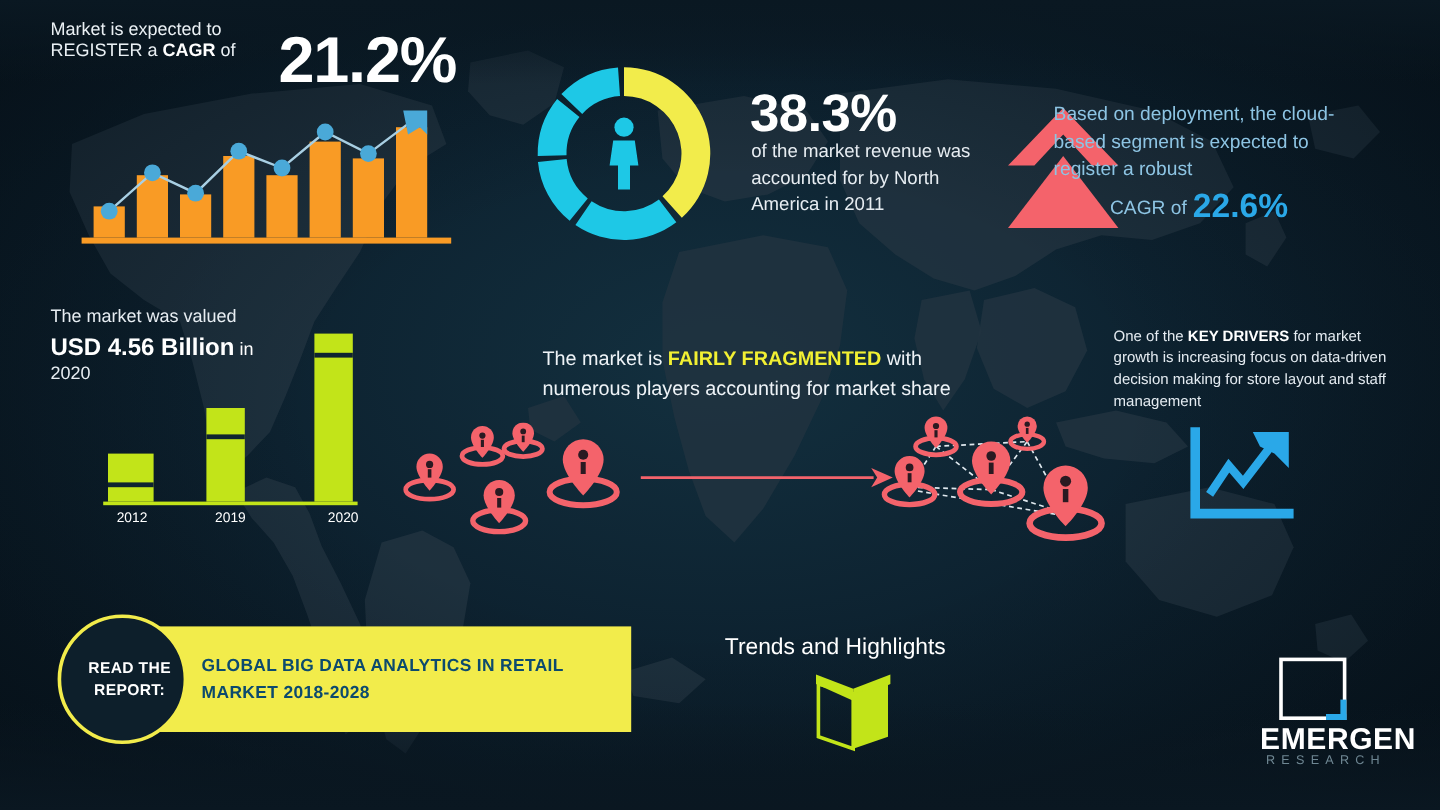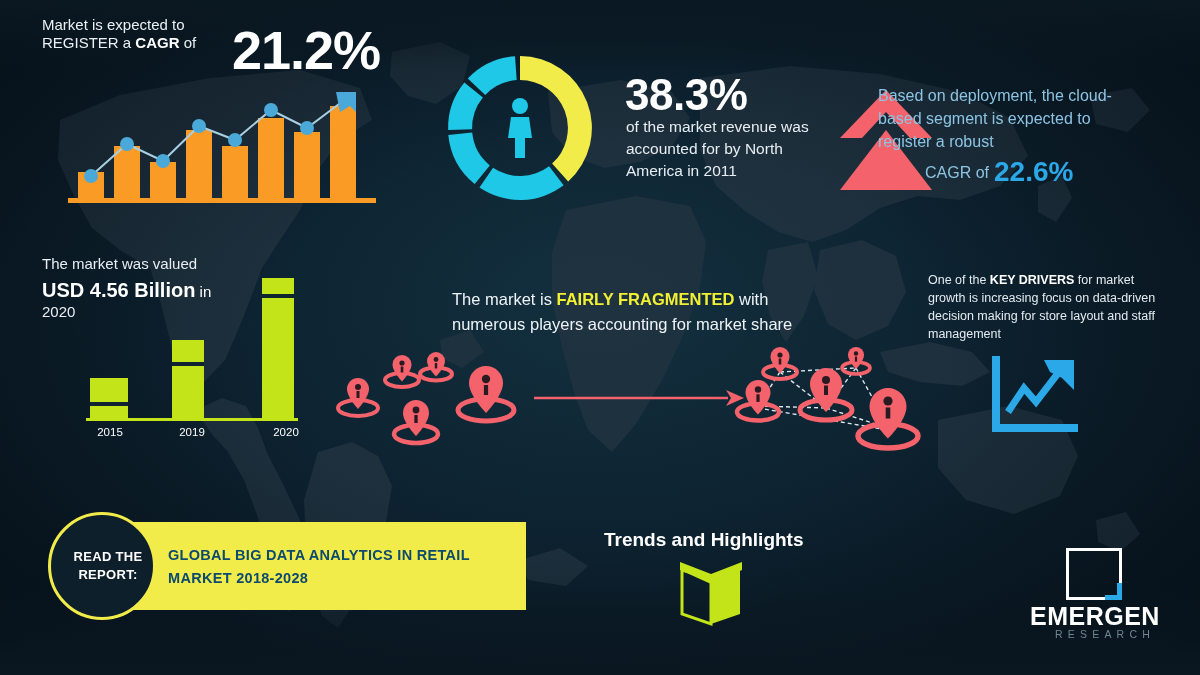--- a/index.html
+++ b/index.html
@@ -78,29 +78,29 @@
 
   
   #report-banner{position:absolute;left:98px;top:522px;width:428px;height:88px;background:#f2ec4b;}
   #report-title{position:absolute;left:70px;top:22px;width:340px;font-size:14.5px;
       font-weight:bold;color:#0c4a6e;line-height:1.6;letter-spacing:.3px;}
   #report-circle{position:absolute;left:48px;top:512px;width:108px;height:108px;border-radius:50%;
       border:3px solid #f2ec4b;background:#0d1f2b;display:flex;align-items:center;justify-content:center;}
   #report-circle span{font-size:13px;font-weight:bold;color:#ffffff;text-align:center;line-height:1.35;letter-spacing:.3px;padding-left:12px;}
 
   
-  #trends-title{left:604px;top:528px;font-size:19px;font-weight:bold;color:#ffffff;}
+  #trends-title{left:604px;top:528px;font-size:19px;font-weight:normal;color:#ffffff;}
   #book-icon{position:absolute;left:672px;top:558px;width:78px;height:70px;}
 
   
   #logo{position:absolute;left:1030px;top:548px;width:150px;height:96px;}
   #logo-mark{position:absolute;left:36px;top:0;width:56px;height:52px;border:3px solid #ffffff;}
   #logo-mark .corner{position:absolute;right:-3px;bottom:-3px;width:17px;height:5px;background:#2aa8e8;}
   #logo-mark .corner2{position:absolute;right:-3px;bottom:-3px;width:5px;height:17px;background:#2aa8e8;}
-  #logo-name{position:absolute;left:0;top:54px;width:150px;text-align:left;
+  #logo-name{position:absolute;left:0;top:54px;width:150px;text-align:right;
      font-size:25px;font-weight:bold;color:#ffffff;letter-spacing:.5px;}
   #logo-sub{position:absolute;left:0;top:80px;width:150px;text-align:center;
      font-size:10.5px;color:#6f8793;letter-spacing:5.2px;}
 </style>
 </head>
 <body>
 
 <div id="canvas">
 
   <svg id="worldmap" viewBox="0 0 1200 675">
@@ -221,21 +221,21 @@
       <rect x="18" y="134" width="38" height="4" fill="#0f2430"></rect>
 
       <rect x="100" y="72" width="32" height="78" fill="#c2e419"></rect>
       <rect x="100" y="94" width="32" height="4" fill="#0f2430"></rect>
 
       <rect x="190" y="10" width="32" height="140" fill="#c2e419"></rect>
       <rect x="190" y="26" width="32" height="4" fill="#0f2430"></rect>
     </g>
     <rect x="14" y="150" width="212" height="3" fill="#c2e419"></rect>
   </svg>
-  <div class="gyear" style="left:86px;top:426px;">2015</div>
+  <div class="gyear" style="left:86px;top:426px;">2012</div>
   <div class="gyear" style="left:168px;top:426px;">2019</div>
   <div class="gyear" style="left:262px;top:426px;">2020</div>
 
   <div class="tx" id="frag-text">
     <span>The market is </span><span class="hi">FAIRLY FRAGMENTED</span><span> with numerous players accounting for market share</span>
   </div>
 
   <svg id="pins-left" viewBox="0 0 190 105">
     <g>
       <ellipse cx="22" cy="56" rx="20" ry="8" fill="none" stroke="#f4636b" stroke-width="4"></ellipse>

